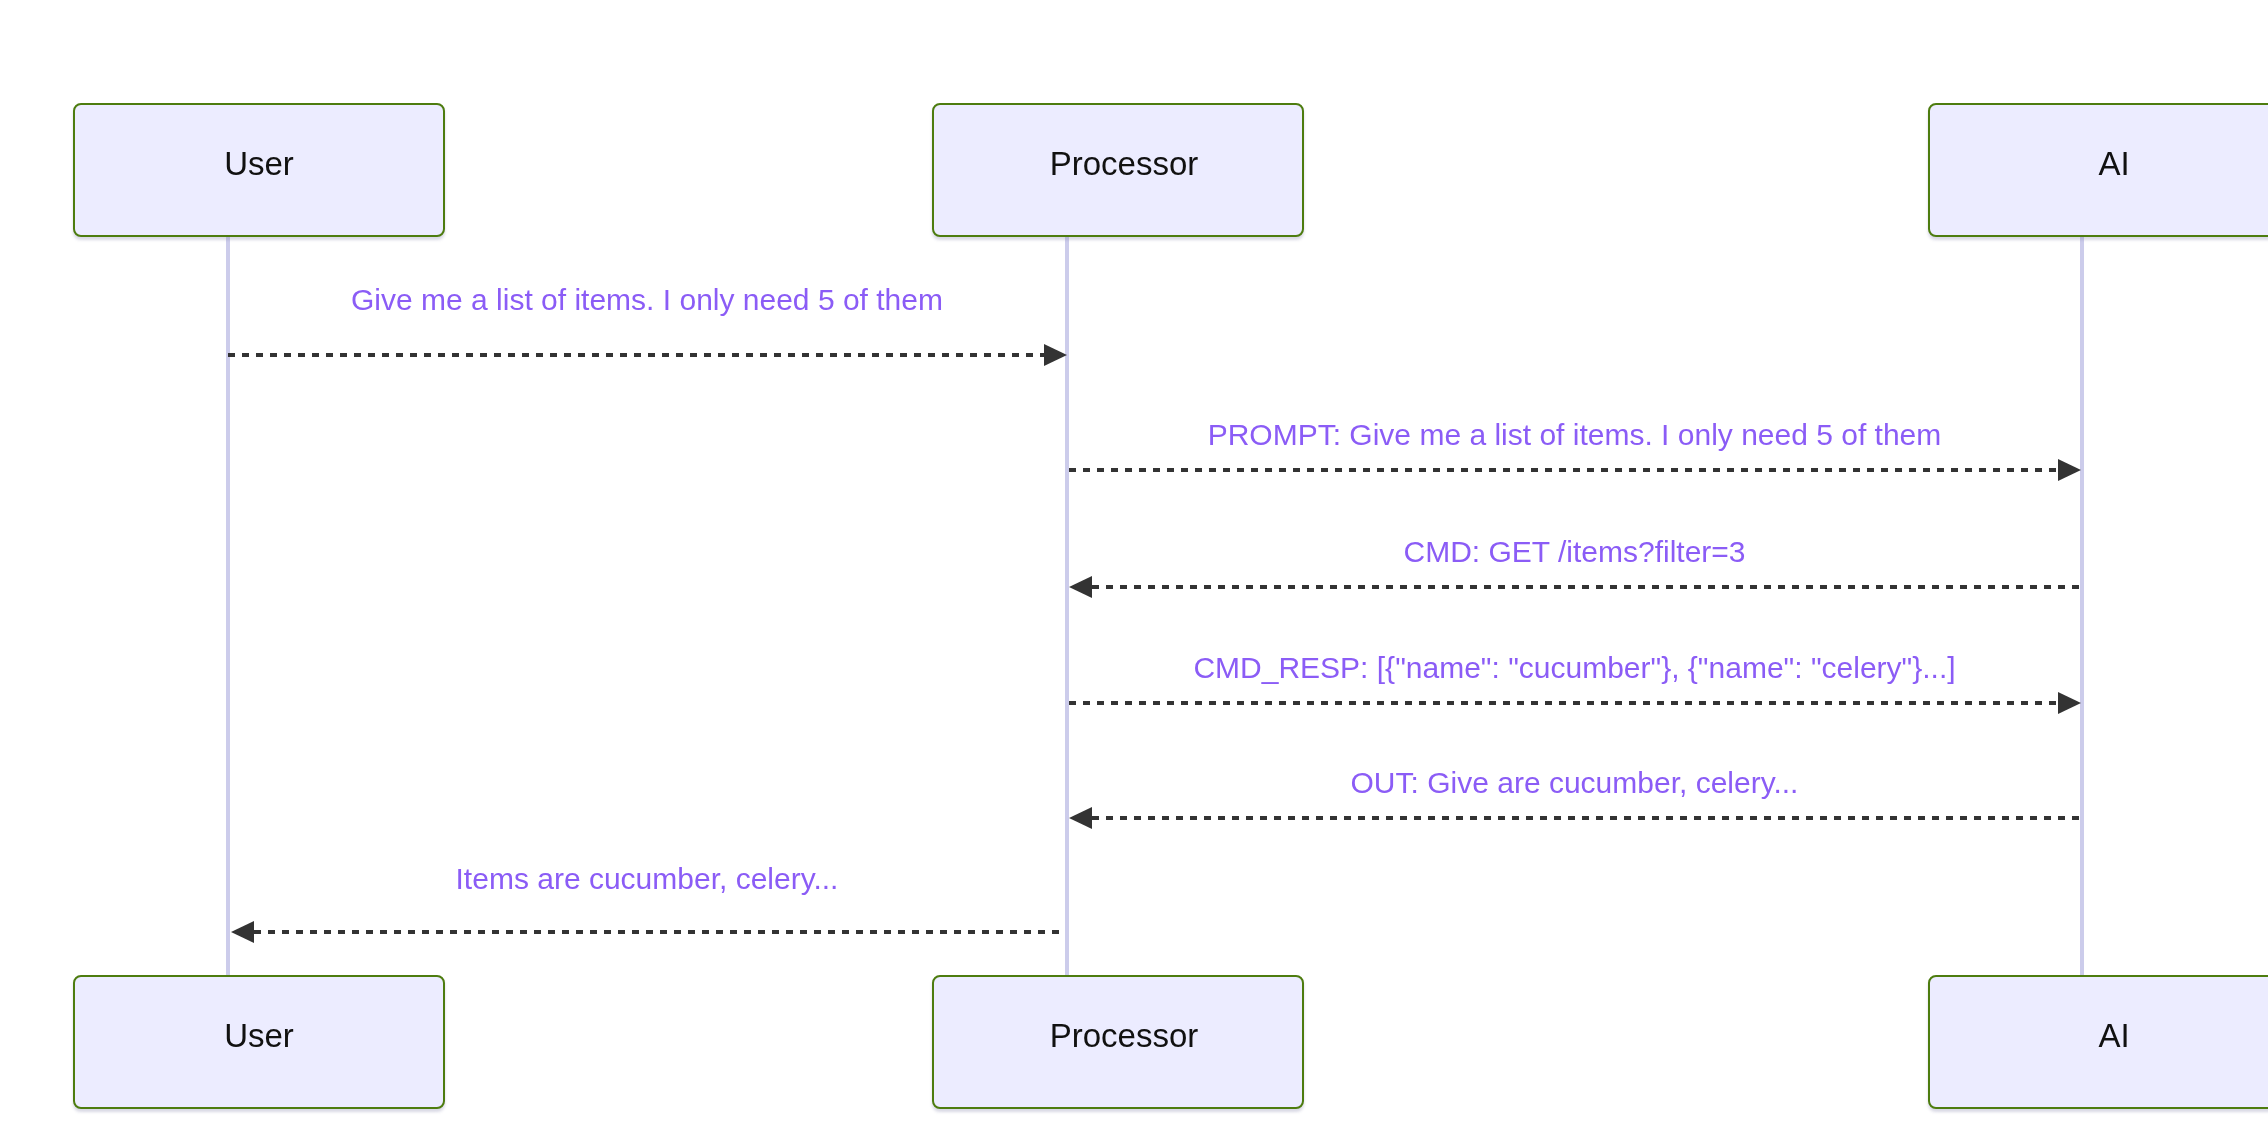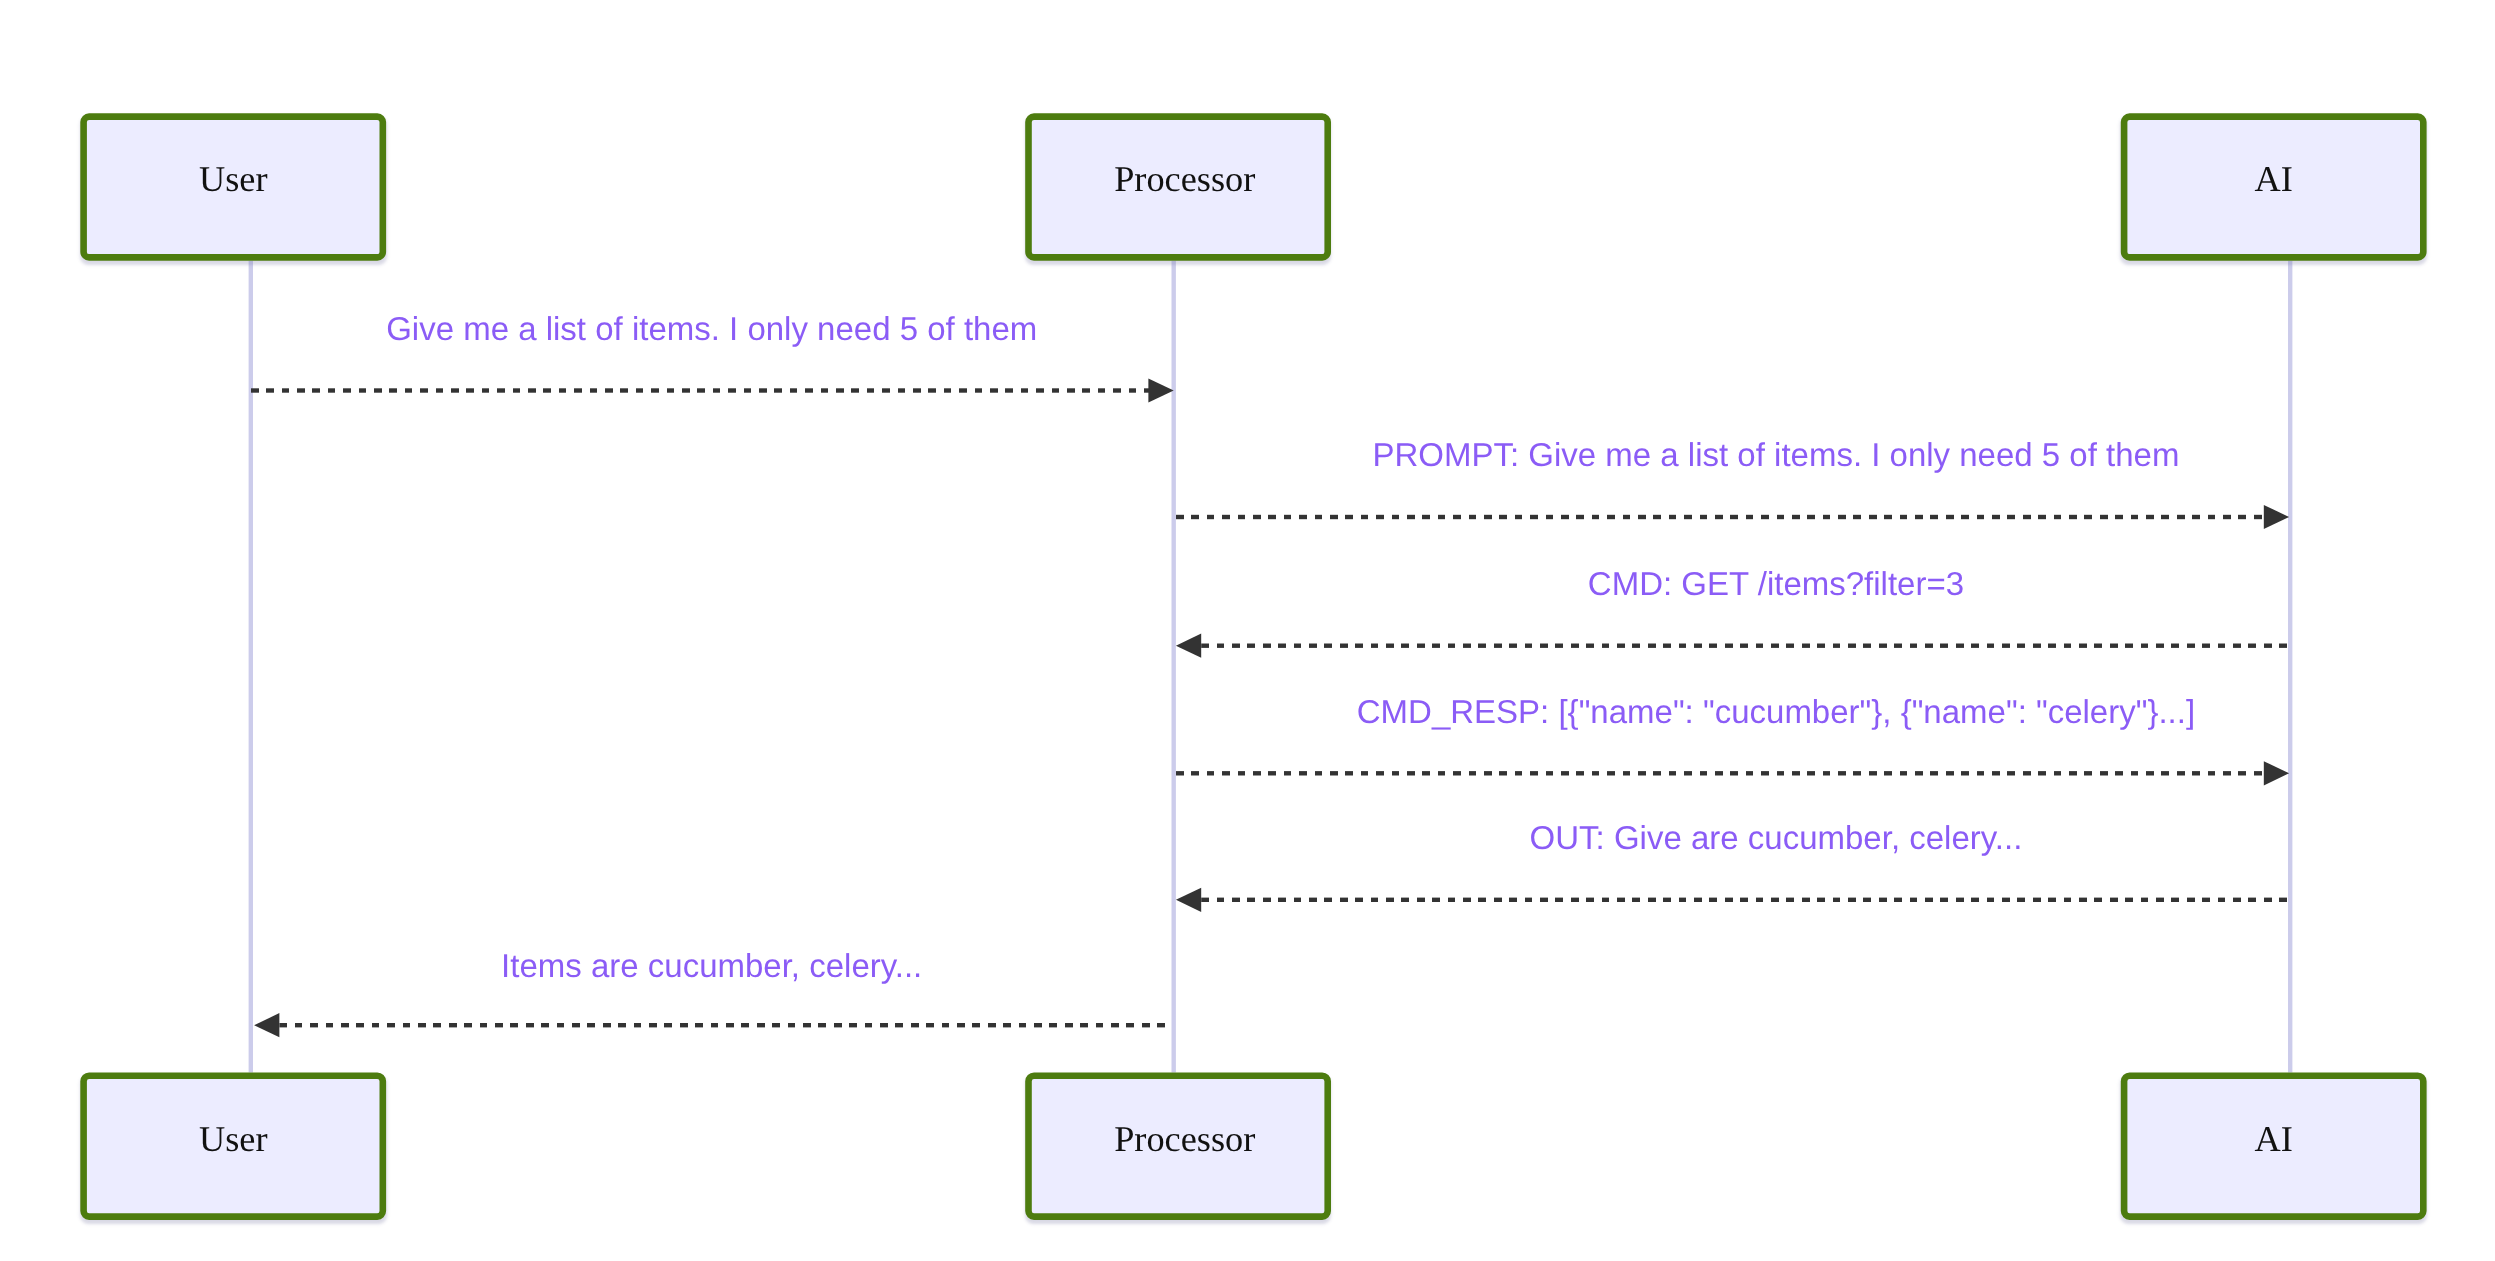--- a/index.html
+++ b/index.html
@@ -22,50 +22,49 @@
     width: 4px;
     background: #ccccEB;
   }
   .lifeline.user      { left: 226px; }
   .lifeline.processor { left: 1065px; }
   .lifeline.ai        { left: 2080px; }
 
   
   .actor {
     position: absolute;
-    width: 278px;
+    width: 372px;
     height: 134px;
     background: #ECECFF;
-    border: 6px solid #4d7c0f;
+    border: 2px solid #4d7c0f;
     border-radius: 8px;
     box-shadow: 0 3px 3px rgba(120,120,160,0.28);
     display: flex;
     align-items: center;
     justify-content: center;
     font-size: 33px;
     color: #111111;
     padding-bottom: 12px;
-    font-family: Liberation Serif, serif;
   }
   .actor.row-top { top: 103px; }
   .actor.row-bottom { top: 975px; }
   .actor.col-user { left: 73px; }
   .actor.col-processor { left: 932px; padding-left: 12px; }
   .actor.col-ai { left: 1928px; }
 
   
   .msg-label {
     position: absolute;
     text-align: center;
     font-size: 30px;
     color: #8b5cf6;
     white-space: nowrap;
   }
   .msg-label.span-left  { left: 228px;  width: 838px; }
-  .msg-label.span-right { left: 1107px; width: 1015px; }
+  .msg-label.span-right { left: 1067px; width: 1015px; margin-top: 20px; }
 
   .msg-line {
     position: absolute;
     height: 4px;
     background: repeating-linear-gradient(90deg, #333333 0 7px, transparent 7px 14px);
   }
   .arrowhead {
     position: absolute;
     width: 0;
     height: 0;

